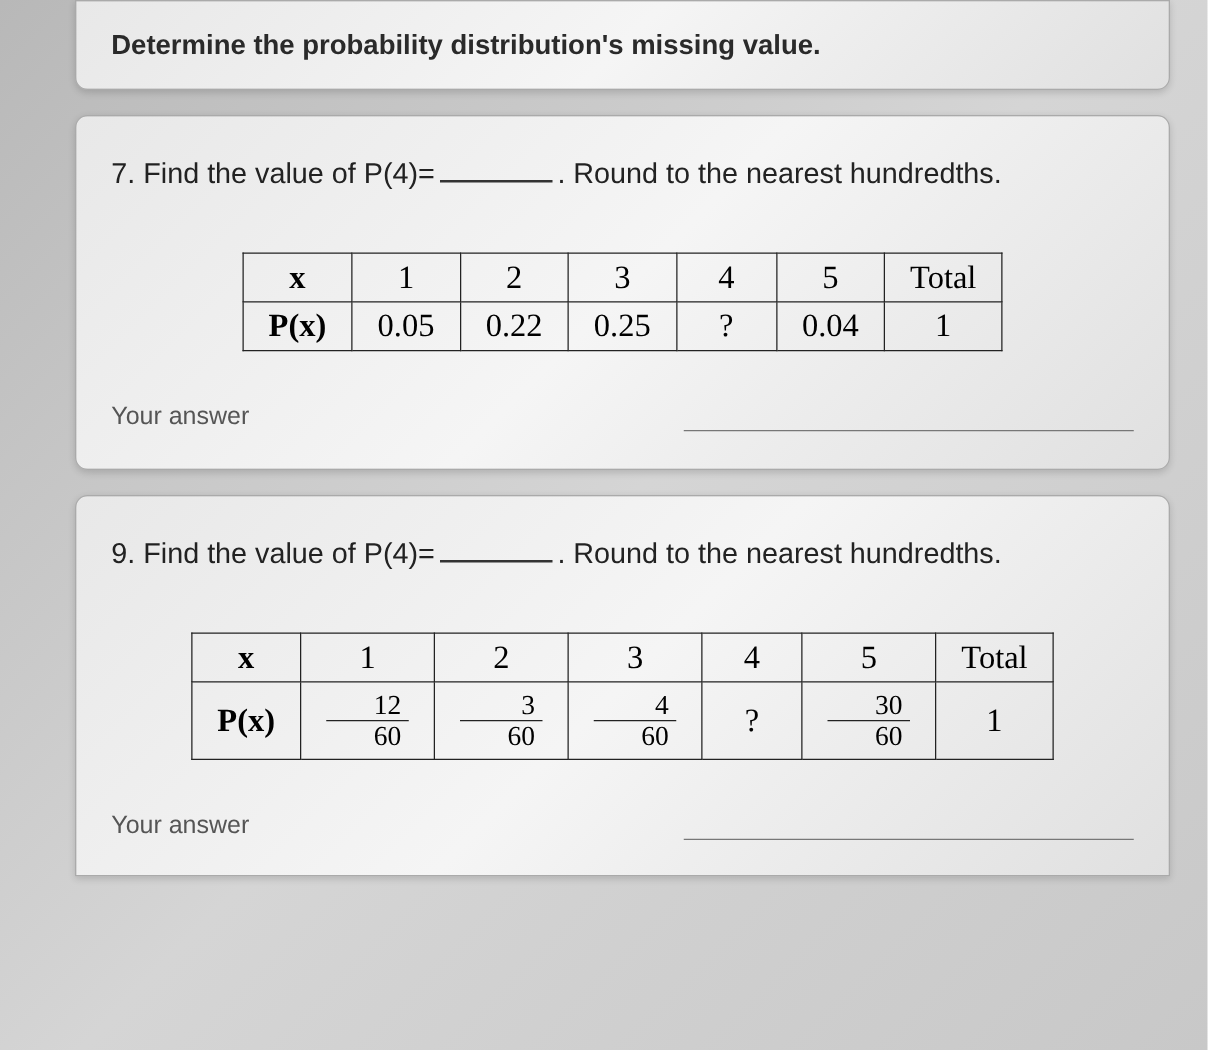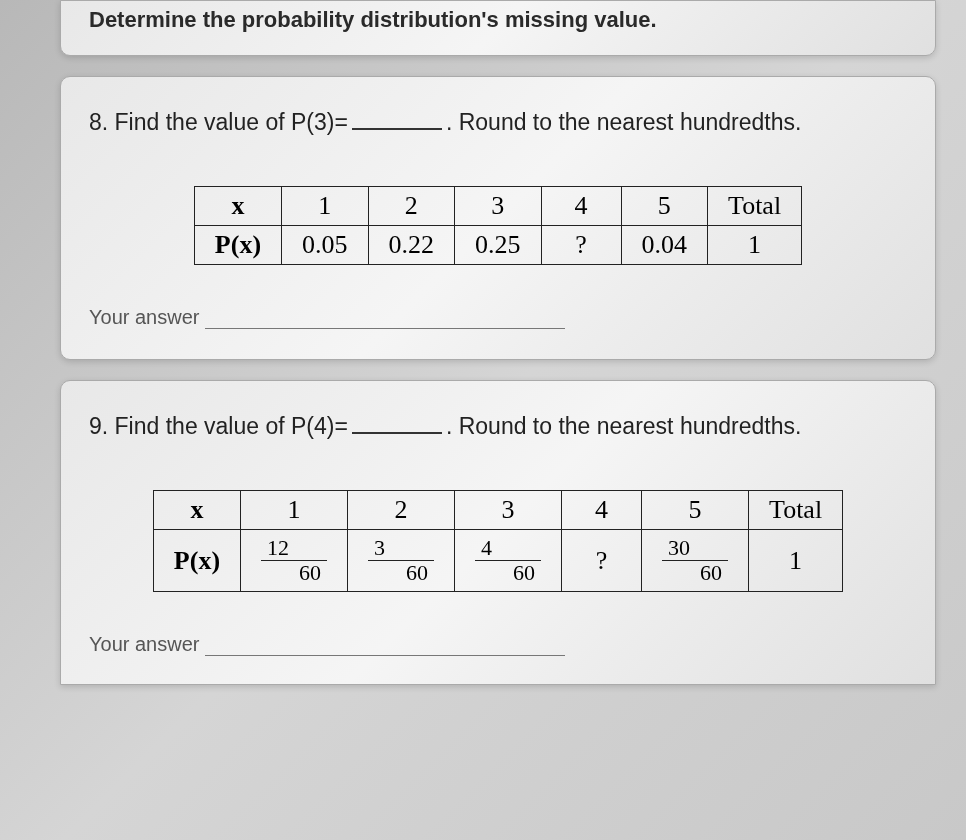--- a/index.html
+++ b/index.html
@@ -16,21 +16,21 @@
     border: 1px solid #aaa;
     border-radius: 10px;
     margin: 0 30px 20px 60px;
     padding: 20px 28px 30px 28px;
     box-shadow: 0 2px 6px rgba(0,0,0,0.15);
   }
   .header-card {
     border-top-left-radius: 0;
     border-top-right-radius: 0;
     margin-top: 0;
-    padding-top: 6px;
+    padding-top: 22px;
     padding-bottom: 22px;
   }
   .instruction {
     font-size: 22px;
     font-weight: bold;
     color: #2a2a2a;
   }
   .prompt {
     font-size: 23px;
     color: #222;
@@ -56,40 +56,41 @@
     padding: 4px 20px;
     text-align: center;
     min-width: 80px;
     background: transparent;
   }
   table.ptable td.rowhead {
     font-weight: bold;
   }
   .frac {
     display: inline-block;
-    text-align: left;
+    text-align: right;
     vertical-align: middle;
     font-size: 22px;
     line-height: 1.1;
     padding: 2px 0;
   }
   .frac .num {
     display: block;
     border-bottom: 1.5px solid #222;
     padding: 0 6px;
   }
   .frac .den {
     display: block;
     padding: 0 6px;
     margin-left: 32px;
   }
   .answer-row {
     display: flex;
     align-items: flex-end;
     margin-top: 0;
+    justify-content: space-between;
   }
   .answer-label {
     font-size: 20px;
     color: #555;
     margin-right: 6px;
   }
   .answer-line {
     flex: 0 0 360px;
     border-bottom: 1.5px solid #777;
     height: 24px;
@@ -109,21 +110,21 @@
 </style>
 </head>
 <body>
 
 <div class="card header-card">
   <div class="instruction">Determine the probability distribution's missing value.</div>
 </div>
 
 <div class="card">
   <div class="prompt">
-    <span>8. Find the value of P(3)=</span><span class="blank"></span><span>. Round to the nearest hundredths.</span>
+    <span>7. Find the value of P(4)=</span><span class="blank"></span><span>. Round to the nearest hundredths.</span>
   </div>
 
   <table class="ptable">
     <tbody>
         <tr>
       <td class="rowhead">x</td>
       <td>1</td>
       <td>2</td>
       <td>3</td>
       <td>4</td>

